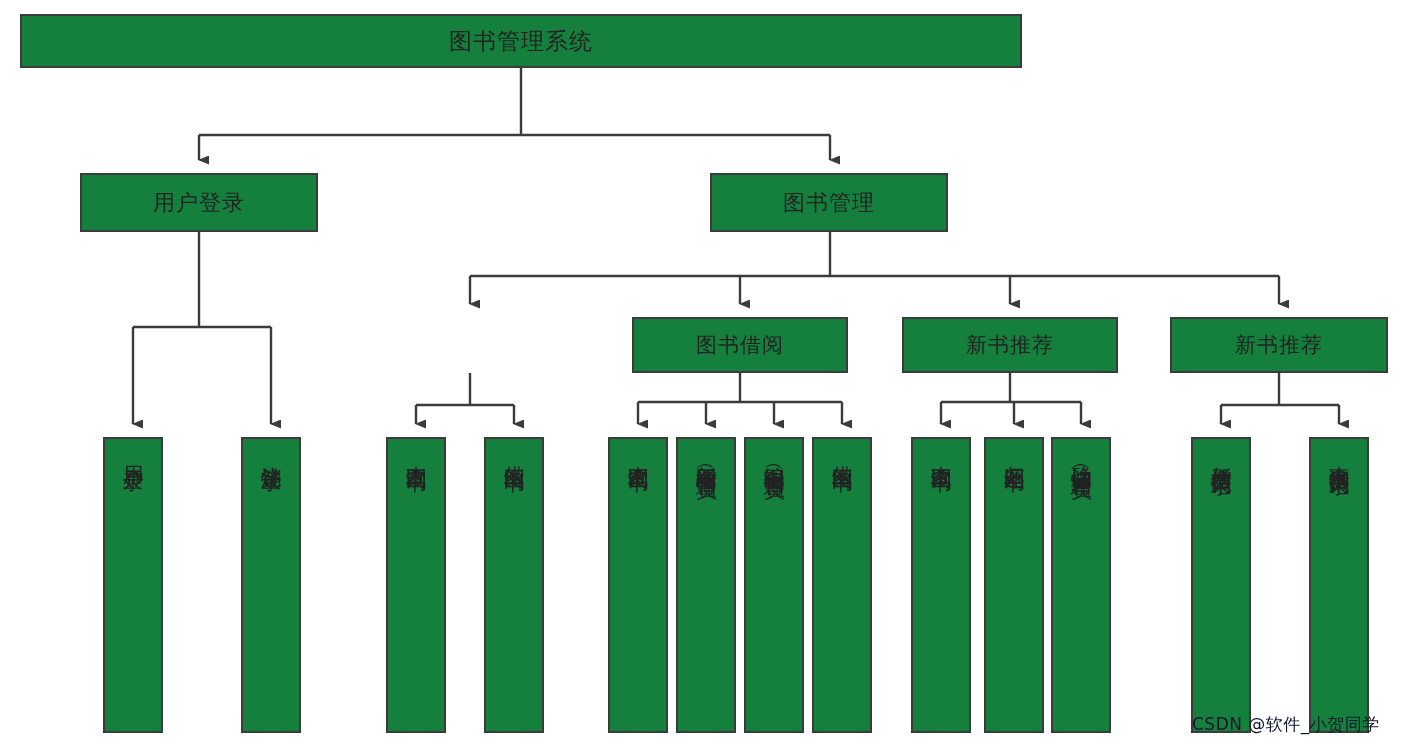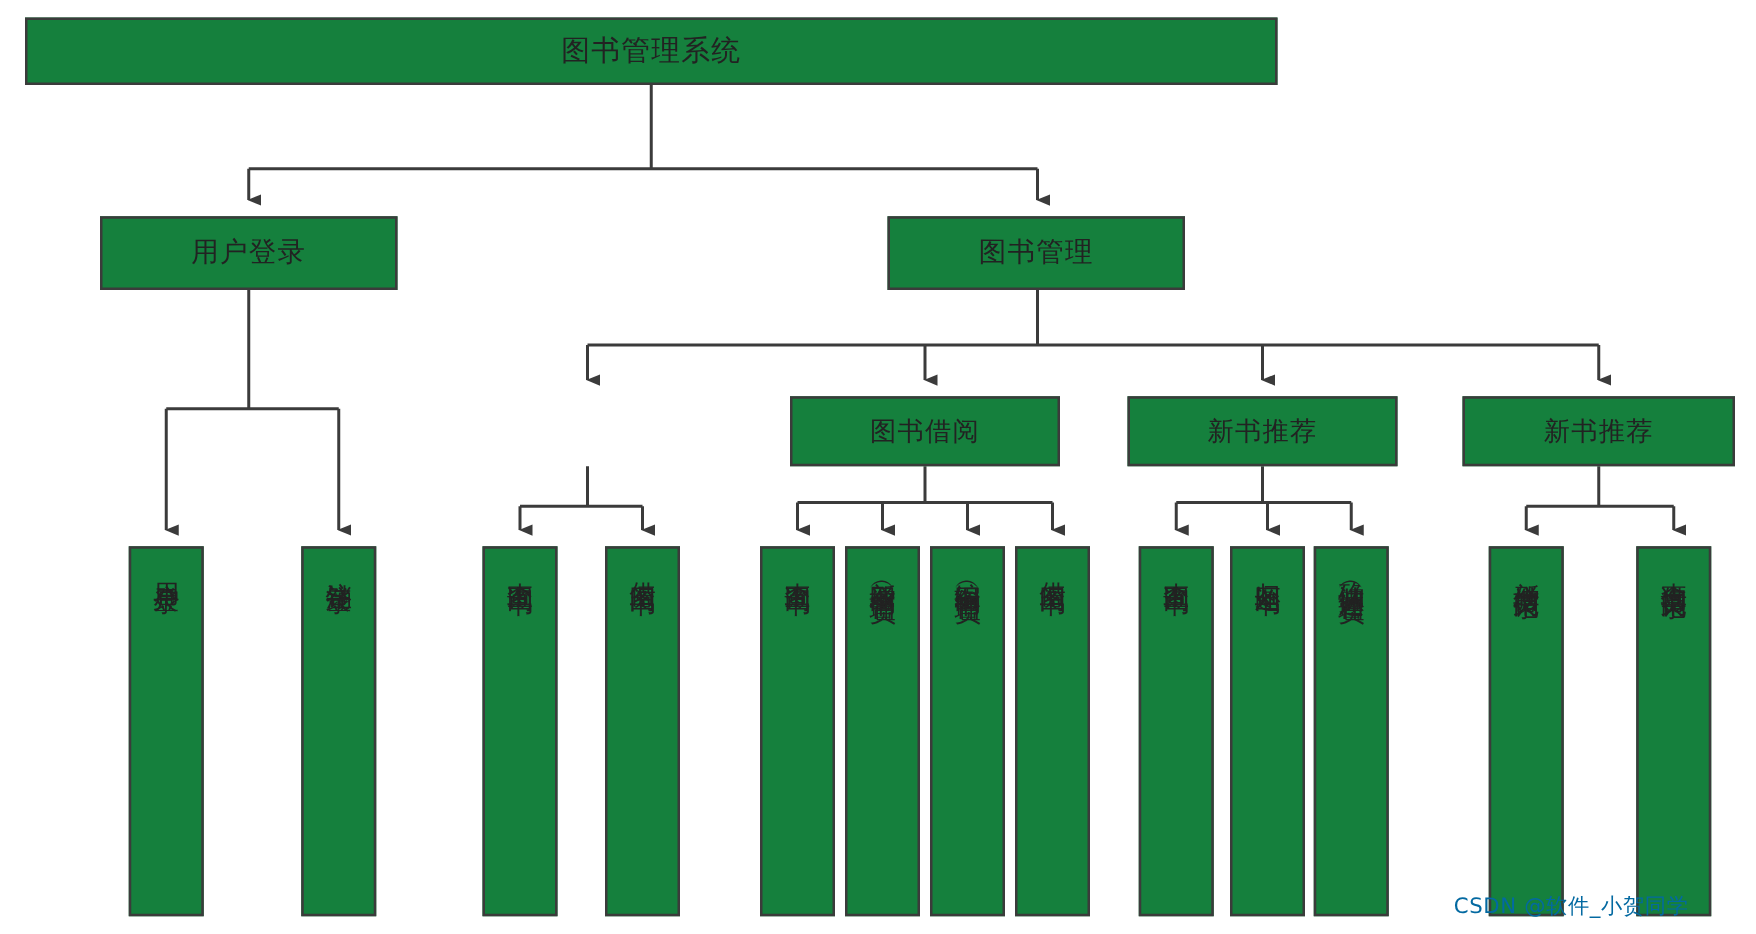--- a/index.html
+++ b/index.html
@@ -59,24 +59,24 @@
     writing-mode: vertical-rl;
     text-orientation: upright;
     line-height: 1.16;
     letter-spacing: 2px;
     font-size: 21px;
     white-space: nowrap;
     text-align: left;
   }
   .watermark {
     position: absolute;
-    left: 1163px;
+    left: 1192px;
     top: 713px;
     font-size: 17px;
-    color: #0369a1;
+    color: #0f172a;
     white-space: nowrap;
     letter-spacing: 0.5px;
     pointer-events: none;
   }
 </style>
 </head>
 <body>
 
 <div id="diagram-root">
 

